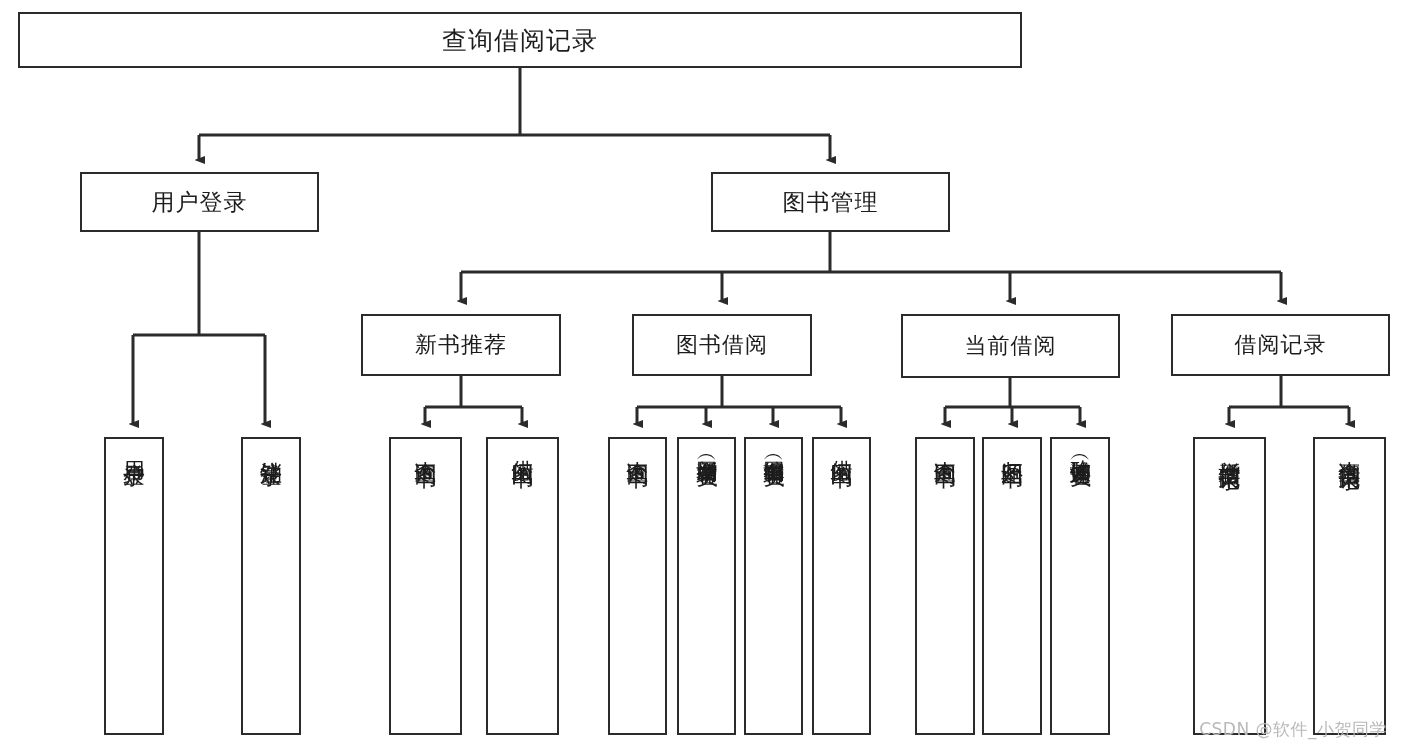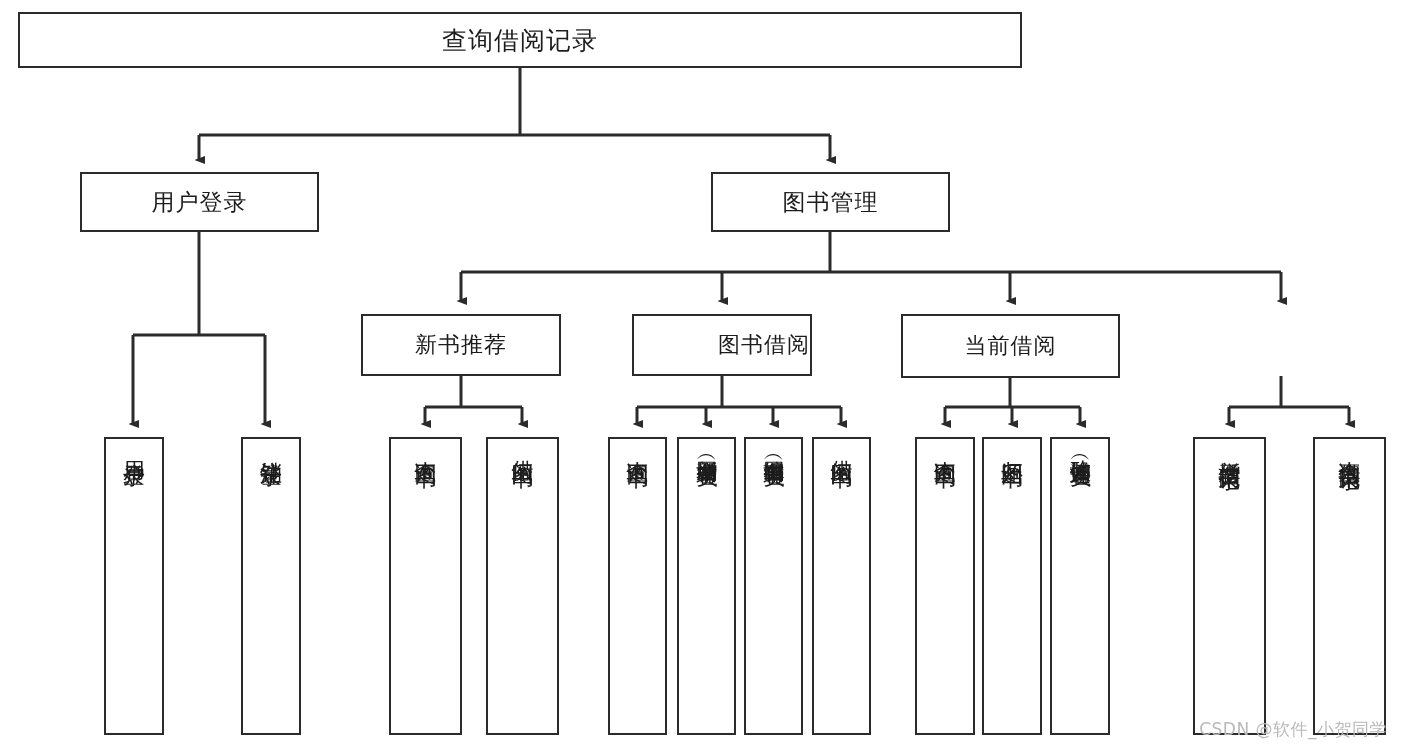--- a/index.html
+++ b/index.html
@@ -139,26 +139,29 @@
   <div class="node level1" style="left:80px; top:172px; width:239px; height:60px;">
     <span>用户登录</span>
   </div>
   <div class="node level2" style="left:361px; top:314px; width:200px; height:62px;">
     <span>新书推荐</span>
   </div>
 
   <div class="node level1" style="left:711px; top:172px; width:239px; height:60px;">
     <span>图书管理</span>
   </div>
-  <div class="node level2" style="left:632px; top:314px; width:180px; height:62px;justify-content:flex-end;">
+  <div class="node level2" style="left:632px; top:314px; width:180px; height:62px;">
     <span>图书借阅</span>
   </div>
   <div class="node level2" style="left:901px; top:314px; width:219px; height:64px;">
     <span>当前借阅</span>
   </div>
+  <div class="node level2" style="left:1171px; top:314px; width:219px; height:62px;">
+    <span>借阅记录</span>
+  </div>
 
   <div class="node leaf" style="left:104px; top:437px; width:60px; height:298px;">
     <span class="vtext">用户登录</span>
   </div>
   <div class="node leaf" style="left:241px; top:437px; width:60px; height:298px;">
     <span class="vtext">注销登录</span>
   </div>
 
   <div class="node leaf" style="left:389px; top:437px; width:73px; height:298px;">
     <span class="vtext">查询图书</span>

